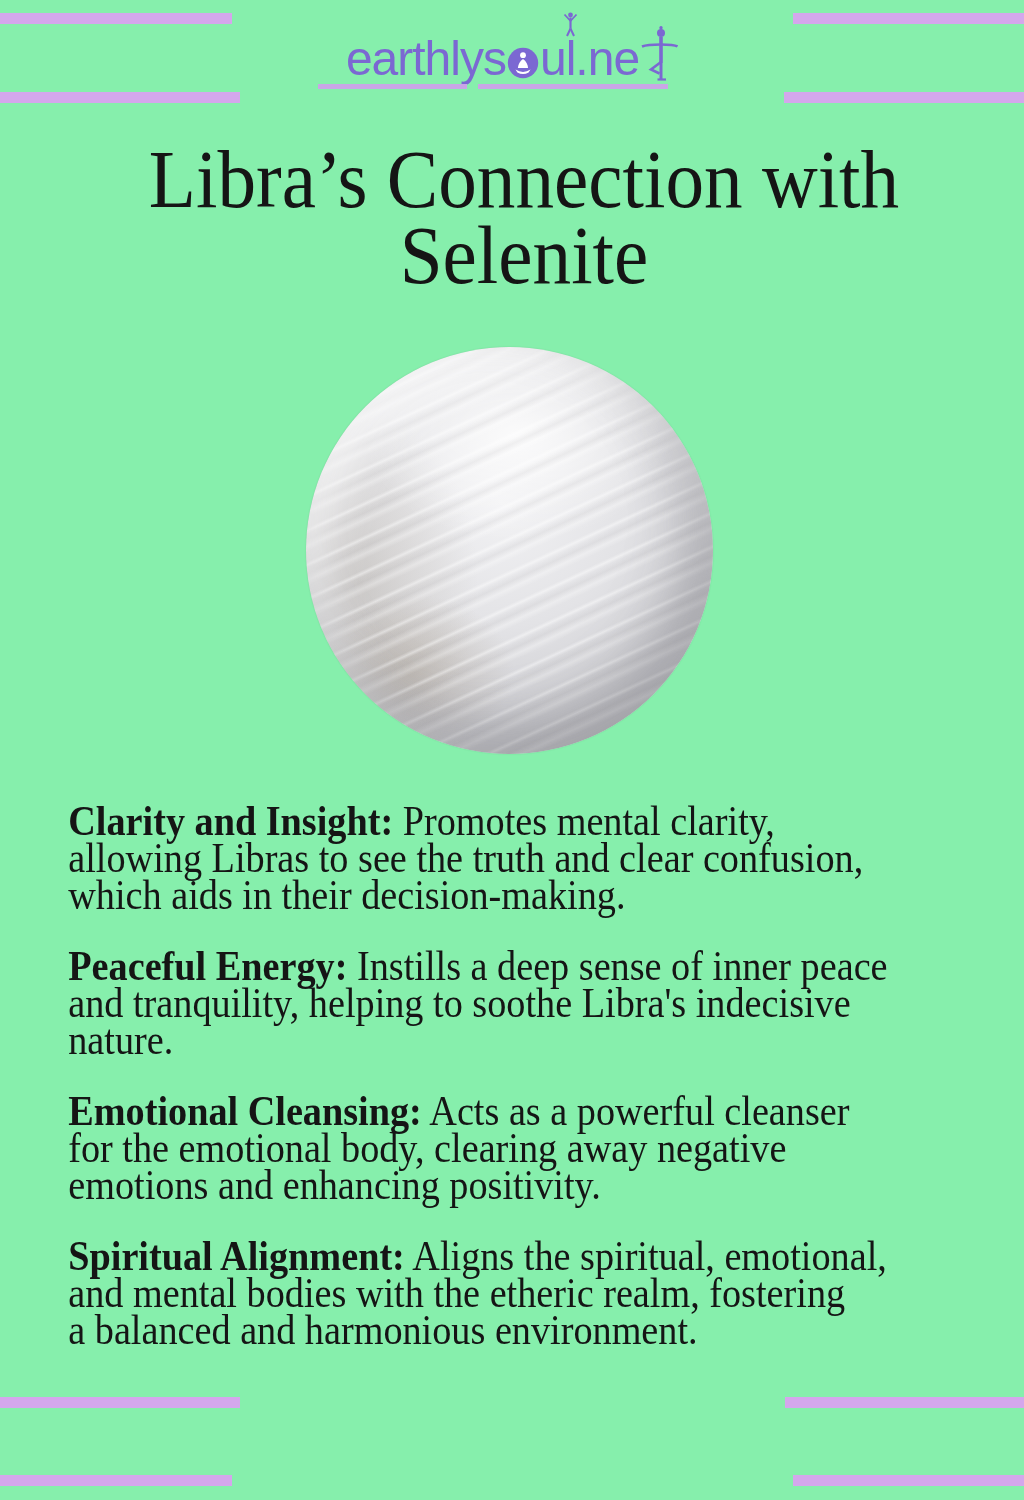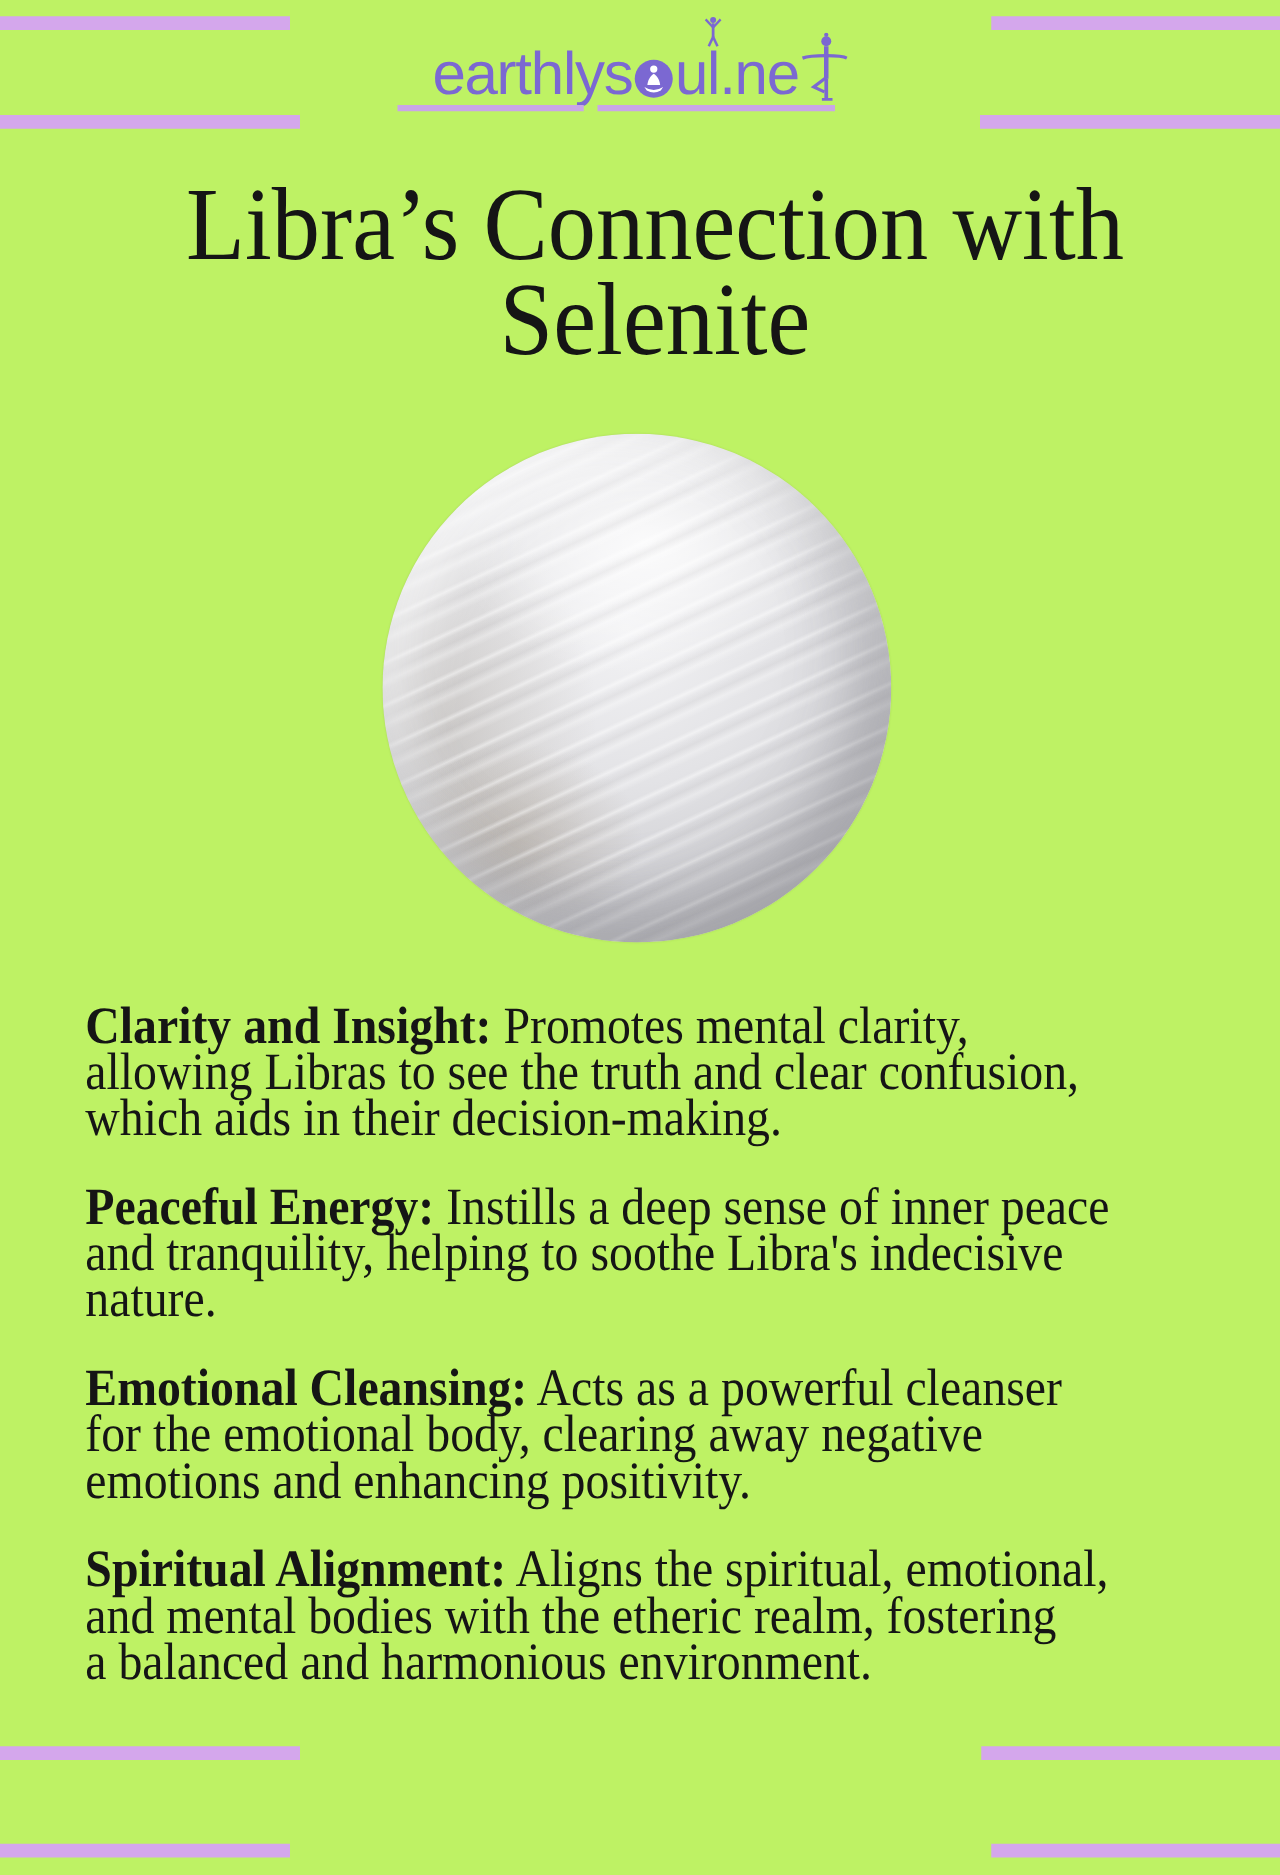--- a/index.html
+++ b/index.html
@@ -1,20 +1,20 @@
 <!DOCTYPE html>
 <html><head>
 <meta charset="utf-8">
 <style>
   html, body { margin: 0; padding: 0; background: #ffffff; }
   .page {
     position: relative;
     width: 1024px;
     height: 1500px;
-    background: #bef264;
+    background: #86efac;
     overflow: hidden;
     font-family: "Liberation Serif", serif;
   }
 
   
   .bar {
     position: absolute;
     height: 11px;
     background: #d4a7ec;
   }

